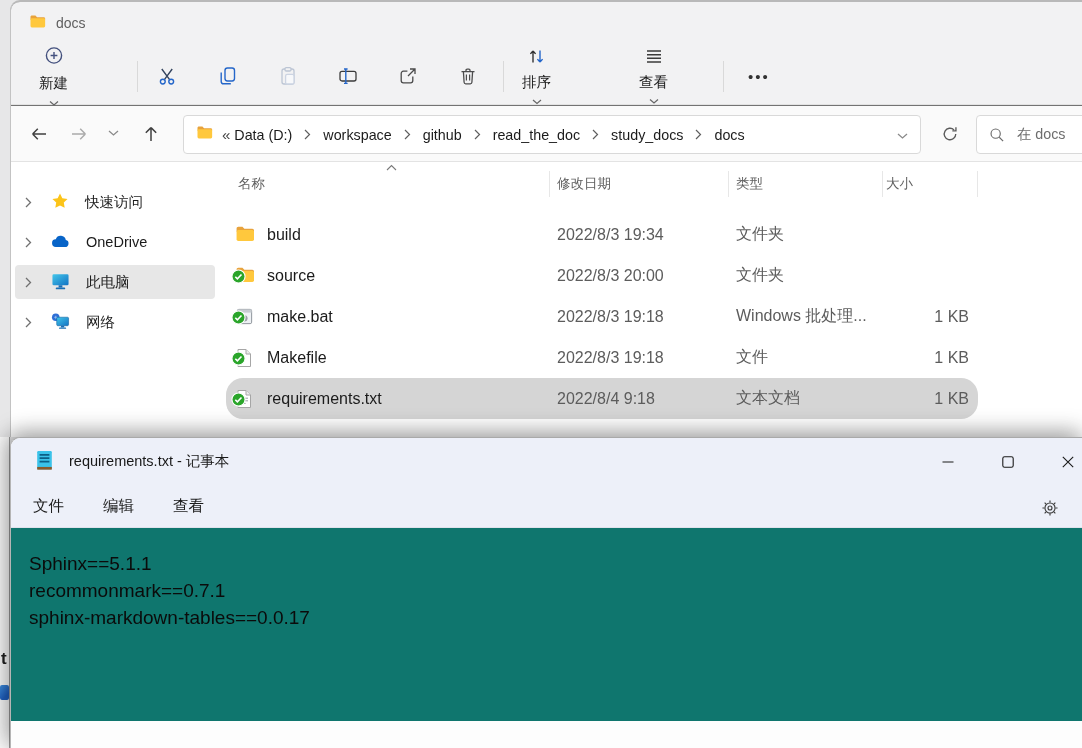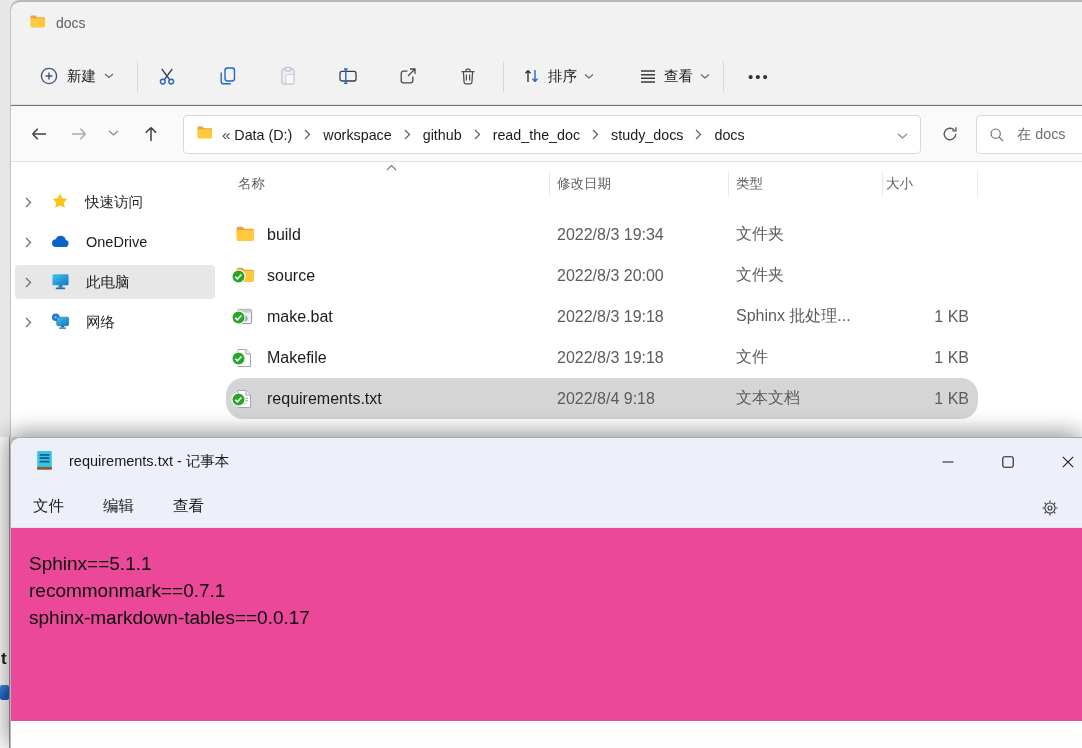--- a/index.html
+++ b/index.html
@@ -18,21 +18,21 @@
     background:#737373; border-top:2px solid #b9b9b9; border-left:1px solid #c3c3c3;
     border-top-left-radius:10px; overflow:hidden; z-index:2; }
 
   .ex-titlebar { position:absolute; left:0; top:0; width:100%; height:46px; background:#f2f2f3; }
   .ex-title { position:absolute; left:18px; top:12px; display:flex; align-items:center; gap:9px;
     font-size:14px; color:#5f5f5f; }
 
   .ex-toolbar { position:absolute; left:0; top:46px; width:100%; height:57px; background:#f2f2f3;
     border-bottom:1px solid #e2e2e2; }
   .tb { position:absolute; top:50%; transform:translateY(-50%); display:flex; align-items:center;
-    justify-content:center; border-radius:4px; }
+    justify-content:center; border-radius:4px;flex-direction:column; }
   .tb-new { left:20px; gap:8px; font-size:14.5px; color:#1b1b1b; padding:6px 8px; }
   .tb-sep { position:absolute; top:13px; width:1px; height:31px; background:#d9d9d9; }
   .tb-ic { width:40px; height:38px; }
   .tb-lbl { gap:7px; font-size:14.5px; color:#1b1b1b; padding:6px 6px; }
   .dots { font-size:15px; letter-spacing:2px; color:#333; }
 
   .ex-addressrow { position:absolute; left:0; top:104px; width:100%; height:56px; background:#fafafa;
     border-bottom:1px solid #e3e3e3; }
   .nav-btn { position:absolute; top:50%; transform:translateY(-50%); width:32px; height:32px;
     display:flex; align-items:center; justify-content:center; border-radius:4px; }
@@ -81,21 +81,21 @@
   .np-titlebar { position:absolute; left:0; top:0; width:100%; height:47px; background:#edf0f9; }
   .np-icon { position:absolute; left:22px; top:11px; }
   .np-title { position:absolute; left:58px; top:0; height:47px; display:flex; align-items:center;
     font-size:14.5px; color:#191919; }
   .np-btn { position:absolute; top:0; width:44px; height:47px; display:flex; align-items:center; justify-content:center; }
   .np-menubar { position:absolute; left:0; top:47px; width:100%; height:43px; background:#edf0f9;
     border-bottom:1px solid #e0e2ec; display:flex; align-items:center; gap:35px; padding-left:20px; }
   .np-menu { font-size:15.5px; color:#1b1b1b; padding:4px 2px; }
   .np-gear { position:absolute; right:14px; top:58px; width:36px; height:24px;
     display:flex; align-items:center; justify-content:center; }
-  .np-content { position:absolute; left:0; top:90px; width:100%; height:193px; background:#ec4899;
+  .np-content { position:absolute; left:0; top:90px; width:100%; height:193px; background:#0f766e;
     padding:22px 0 0 18px; }
   .np-line { font-size:19px; line-height:27px; color:#0b0b0b; white-space:pre; }
 </style>
 </head>
 <body>
 
 <div class="behind-strip">
   <div class="behind-frag-text">t</div>
   <div class="behind-frag-icon"></div>
 </div>
@@ -383,21 +383,21 @@
                 <rect x="2.5" y="2.5" width="15" height="3.4" fill="#c7ccd1"></rect>
                 <circle cx="10" cy="12" r="3.2" fill="#9aa0a6"></circle>
               </svg>
           <span class="ovl"><svg width="15" height="15" viewBox="0 0 16 16">
                   <circle cx="8" cy="8" r="7" fill="#2aa52a" stroke="#fff" stroke-width="1.2"></circle>
                   <path d="M4.6 8.2l2.2 2.3 4.4-4.6" stroke="#fff" stroke-width="1.7" fill="none"></path>
                 </svg></span></span>
         </div>
         <div class="fcell fc-name">make.bat</div>
         <div class="fcell fc-date">2022/8/3 19:18</div>
-        <div class="fcell fc-type">Sphinx 批处理...</div>
+        <div class="fcell fc-type">Windows 批处理...</div>
         <div class="fcell fc-size">1 KB</div>
       </div>
 
       <div class="frow" style="top:175px">
         <div class="fcell fc-ico">
           <span class="ficon"><svg width="18" height="20" viewBox="0 0 18 20">
                 <path d="M3 1.5h8l4.5 4.5v12.5H3z" fill="#fff" stroke="#a6a6a6" stroke-width="1"></path>
                 <path d="M11 1.5V6h4.5" fill="#ededed" stroke="#a6a6a6" stroke-width="1"></path>
               </svg>
           <span class="ovl"><svg width="15" height="15" viewBox="0 0 16 16">

